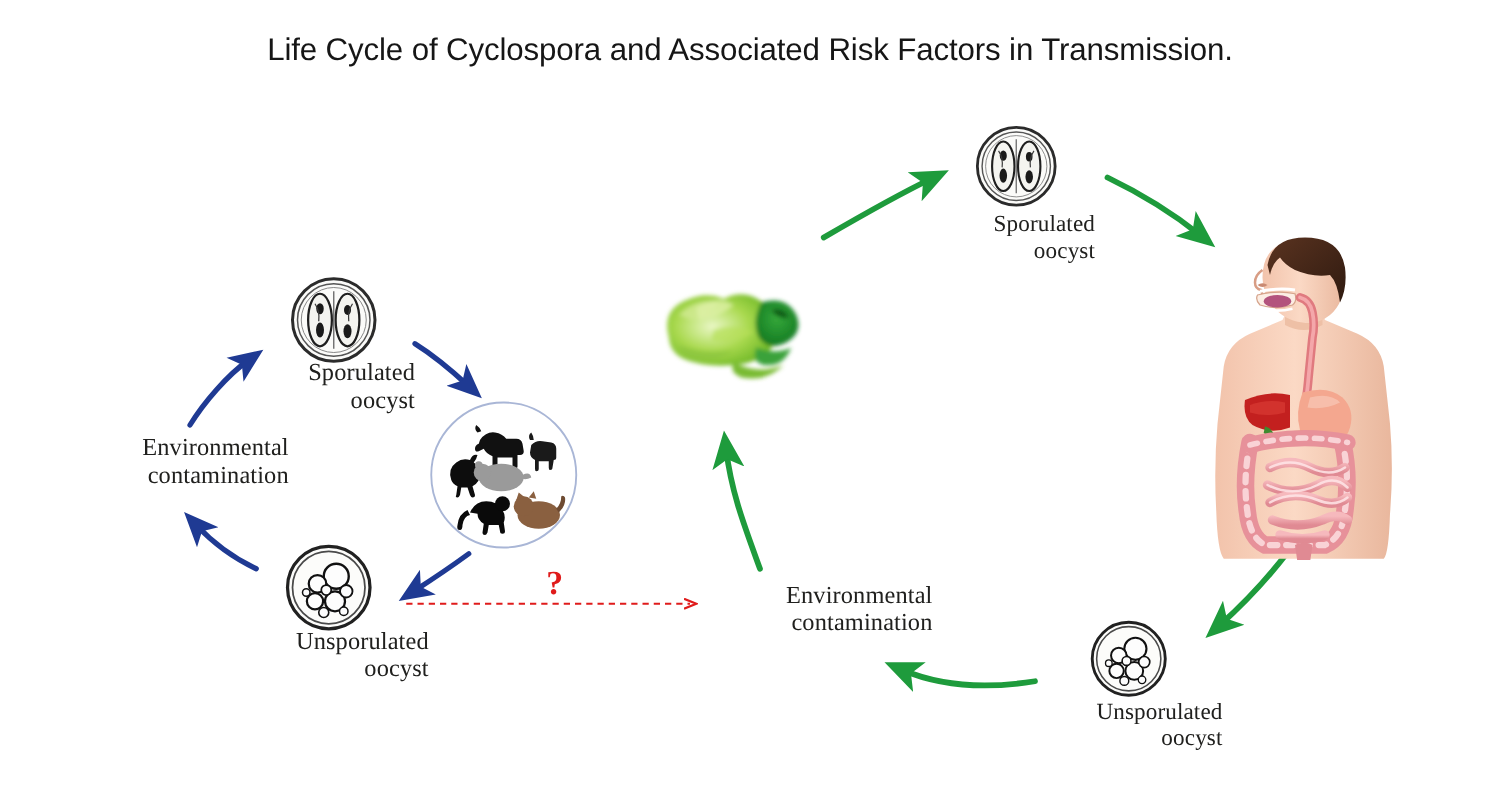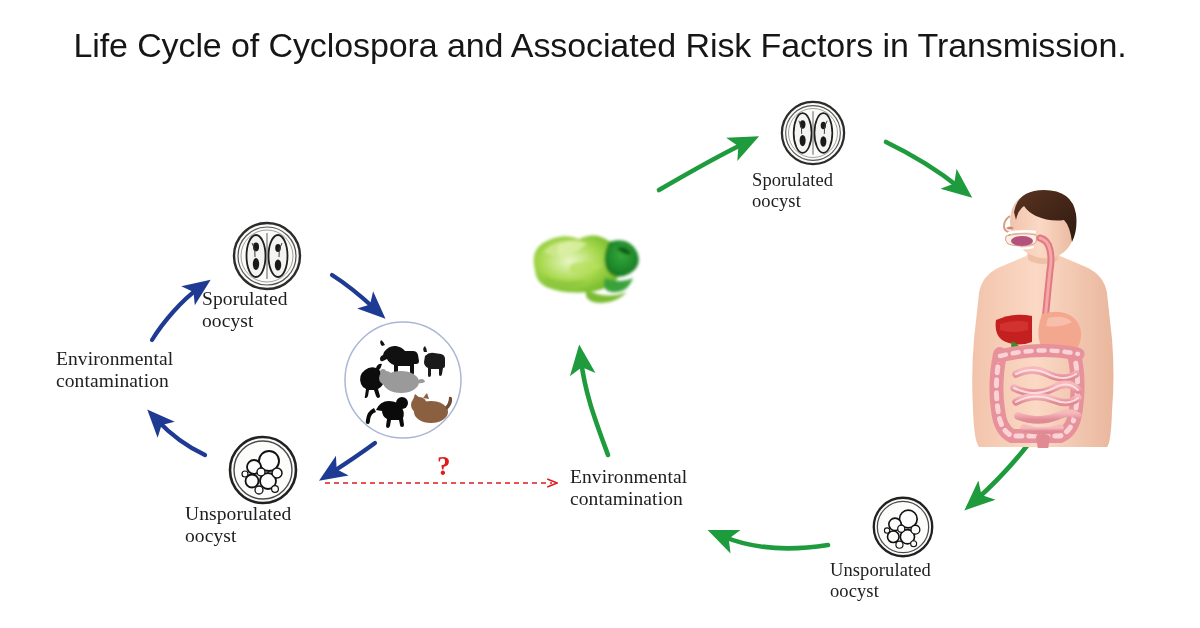--- a/index.html
+++ b/index.html
@@ -18,29 +18,29 @@
     background: #ffffff;
     overflow: hidden;
   }
   .title {
     position: absolute;
     left: 0;
     top: 26px;
     width: 1200px;
     text-align: center;
     font-family: "Liberation Sans", sans-serif;
-    font-size: 34px;
+    font-size: 25px;
     font-weight: 400;
     color: #161616;
     letter-spacing: -0.1px;
     white-space: nowrap;
   }
   .node-label {
     position: absolute;
-    text-align: left;
+    text-align: right;
     font-family: "Liberation Serif", serif;
     font-size: 19.5px;
     line-height: 1.13;
     color: #20201e;
     white-space: pre-line;
     letter-spacing: 0.1px;
   }
   .label-sm {
     font-size: 18.5px;
   }

